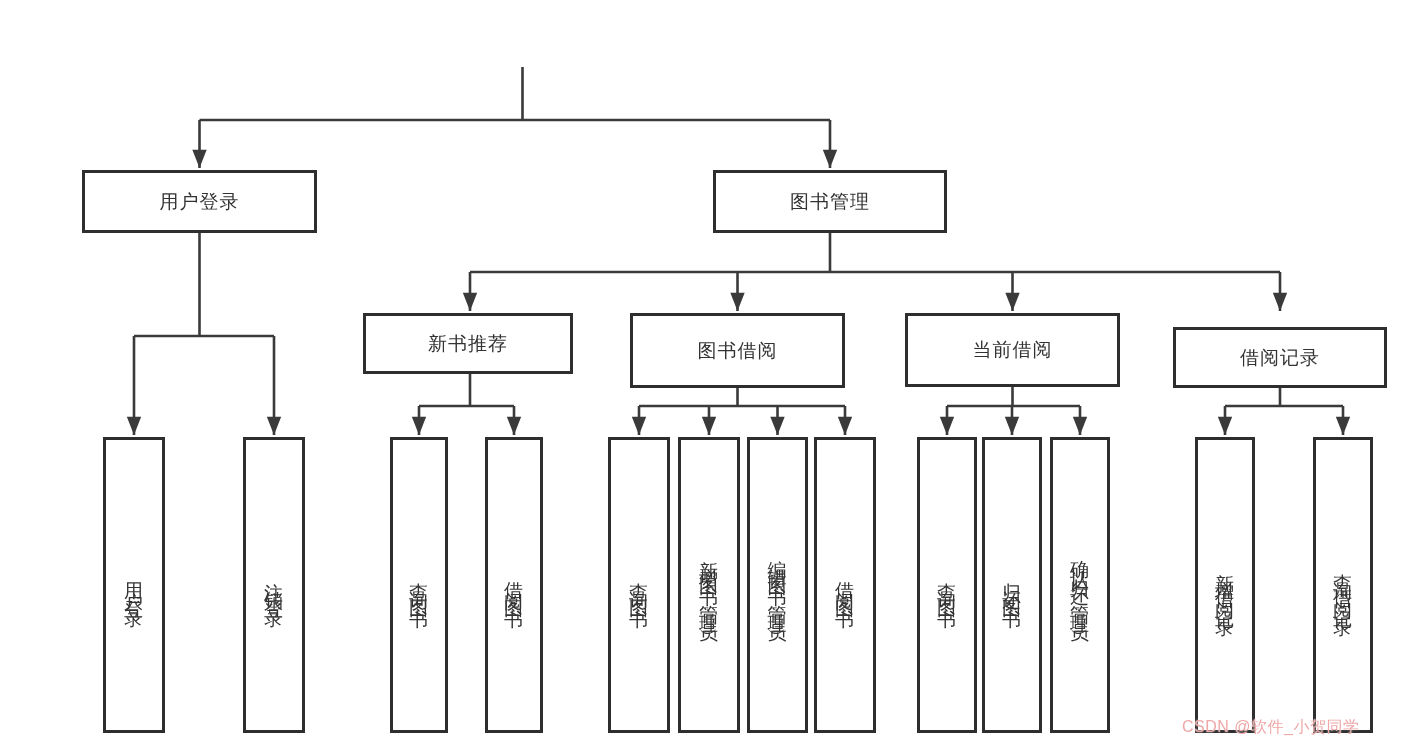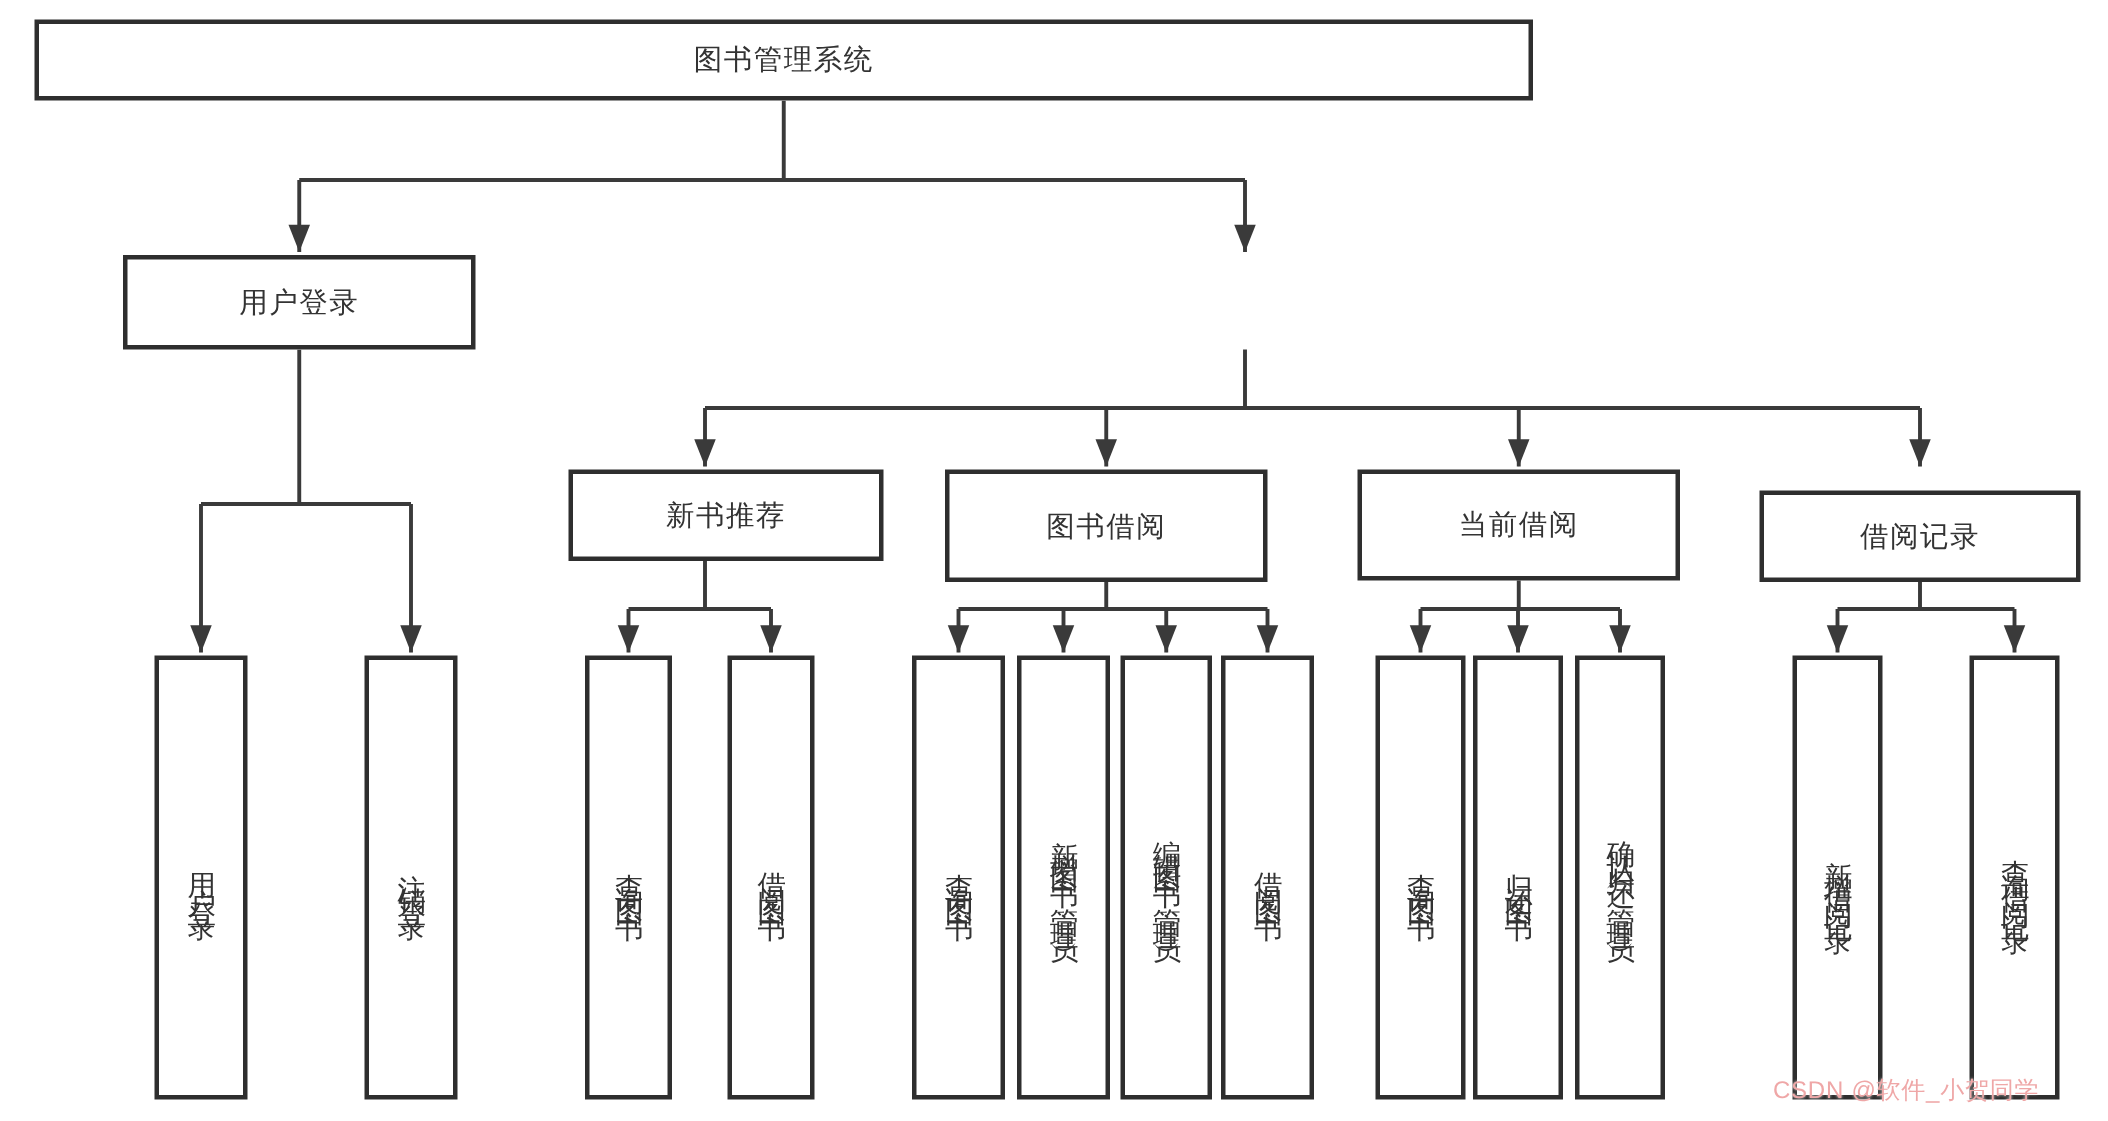--- a/index.html
+++ b/index.html
@@ -83,25 +83,25 @@
     <path d="M1012.5 374 V406 M947 406 H1080"></path>
     <path d="M947 406 V435" marker-end="url(#arrow)"></path>
     <path d="M1012 406 V435" marker-end="url(#arrow)"></path>
     <path d="M1080 406 V435" marker-end="url(#arrow)"></path>
 
     <path d="M1280 374 V406 M1225 406 H1343"></path>
     <path d="M1225 406 V435" marker-end="url(#arrow)"></path>
     <path d="M1343 406 V435" marker-end="url(#arrow)"></path>
   </svg>
 
-  <div class="node" style="left:23px;top:13px;width:999px;height:54px;">图书管理系统</div>
 
   <div class="node" style="left:82px;top:170px;width:235px;height:63px;">用户登录</div>
+  <div class="node" style="left:713px;top:170px;width:234px;height:63px;">图书管理</div>
 
-  <div class="node" style="left:363px;top:313px;width:210px;height:61px;margin-left:16px;">新书推荐</div>
+  <div class="node" style="left:363px;top:313px;width:210px;height:61px;">新书推荐</div>
   <div class="node" style="left:630px;top:313px;width:215px;height:75px;">图书借阅</div>
   <div class="node" style="left:905px;top:313px;width:215px;height:74px;">当前借阅</div>
   <div class="node" style="left:1173px;top:327px;width:214px;height:61px;">借阅记录</div>
 
   <div class="node leaf" style="left:103px;top:437px;width:62px;height:296px;">
     <span class="vtext">用户登录</span>
   </div>
   <div class="node leaf" style="left:243px;top:437px;width:62px;height:296px;">
     <span class="vtext">注销登录</span>
   </div>

